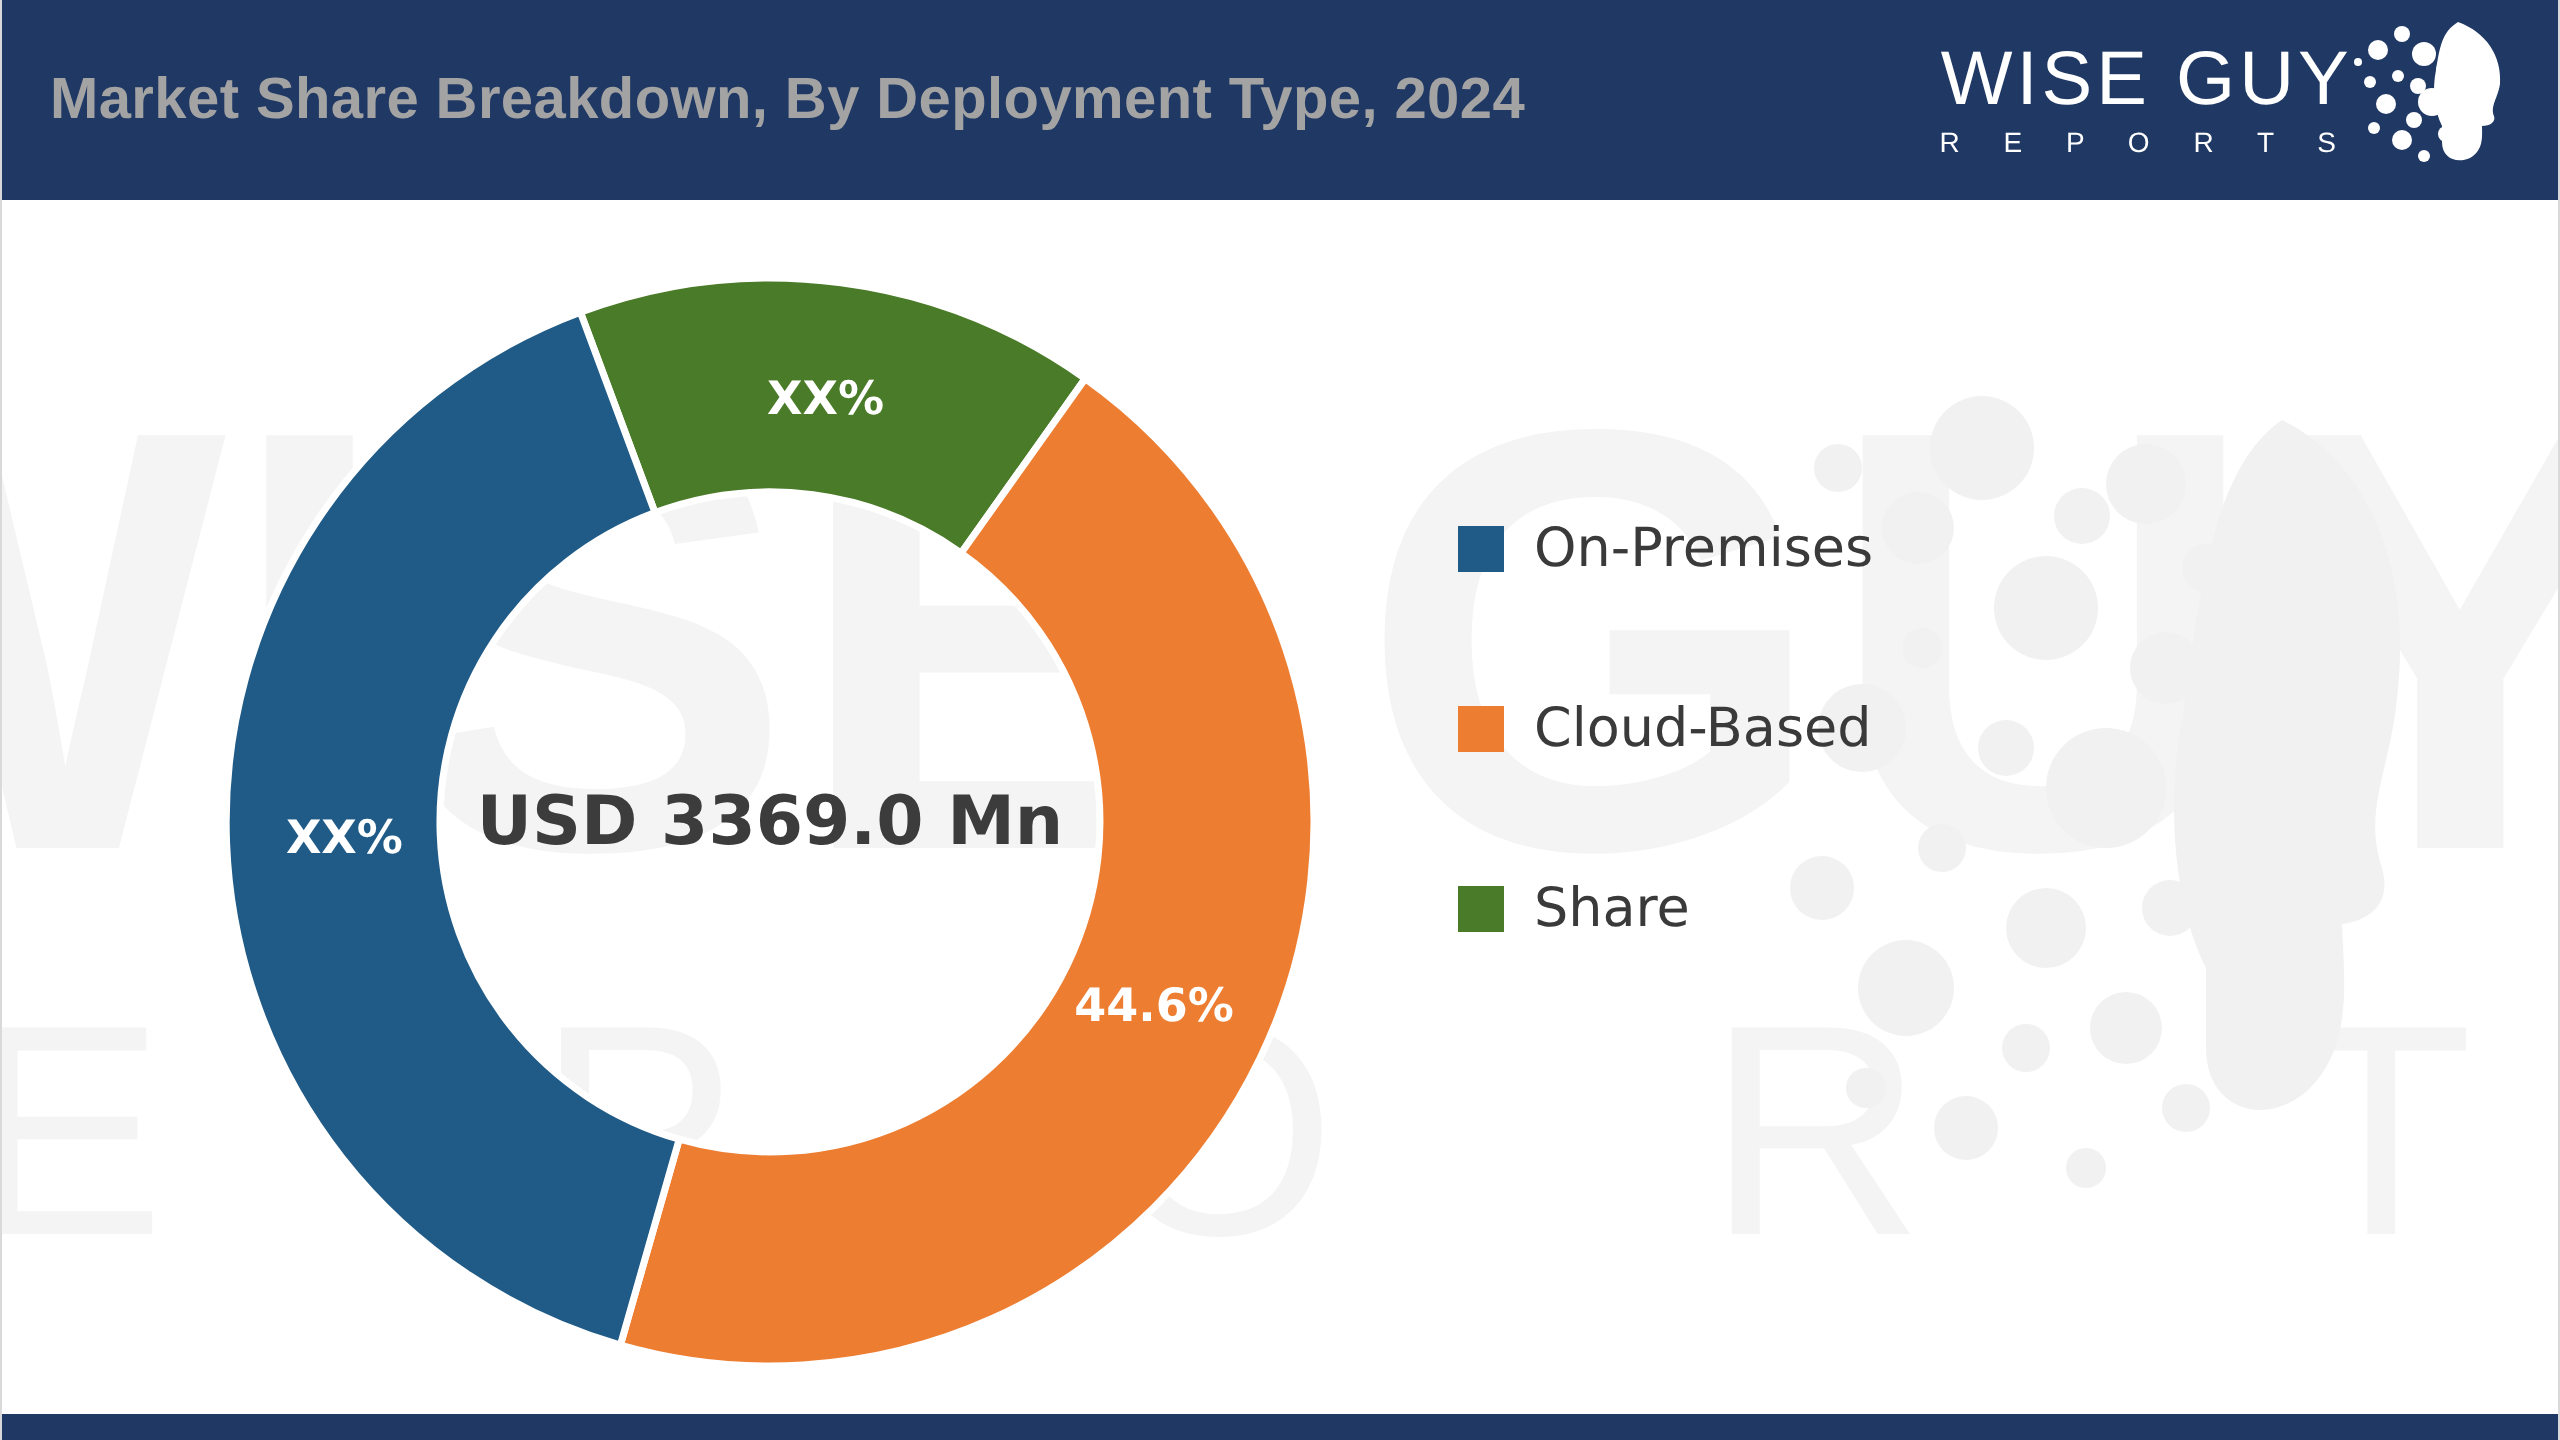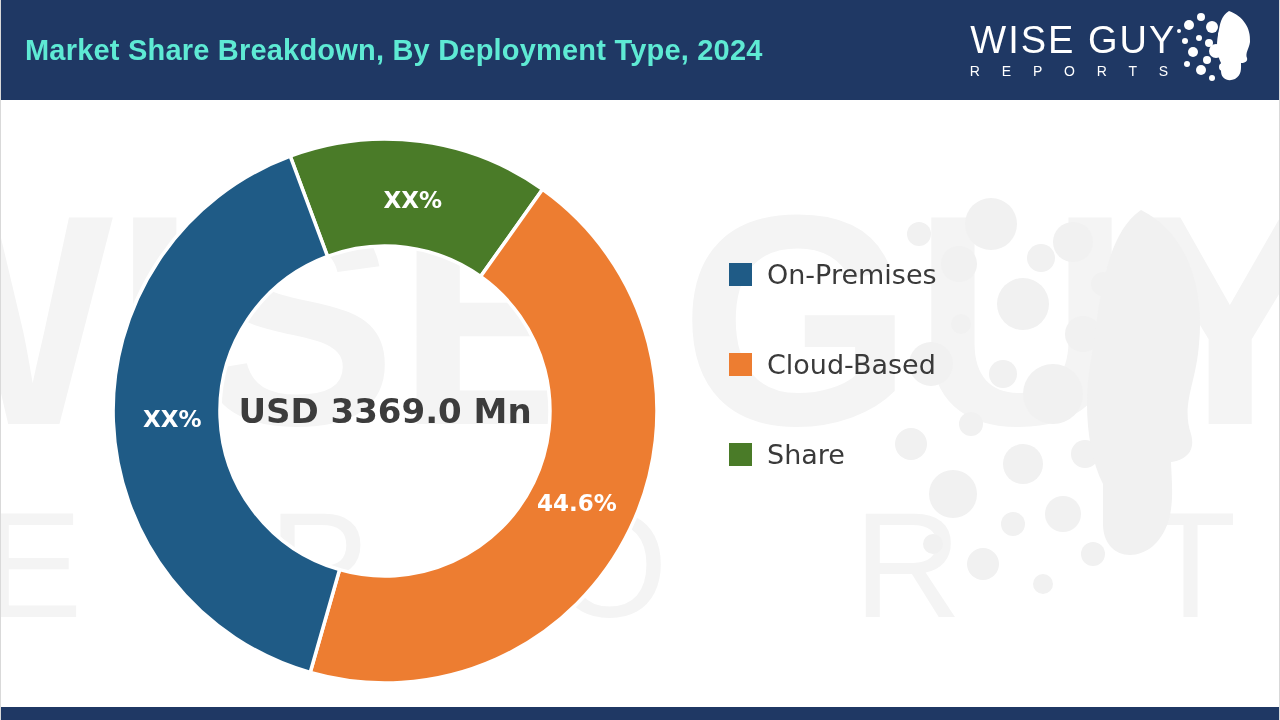--- a/index.html
+++ b/index.html
@@ -8,21 +8,21 @@
     background:#ffffff;font-family:"DejaVu Sans",sans-serif;
     border-left:1px solid #d9d9d9;border-right:1px solid #d9d9d9;box-sizing:border-box;
   }
   
   .header{
     position:absolute;top:0;left:0;width:100%;height:100px;background:#1F3864;
     display:flex;align-items:center;justify-content:space-between;z-index:10;
     box-sizing:border-box;padding:0 26px 0 24px;
   }
   .title{
-    color:#5eead4;font-family:"Liberation Sans",sans-serif;font-weight:bold;
+    color:#a3a3a3;font-family:"Liberation Sans",sans-serif;font-weight:bold;
     font-size:29px;letter-spacing:.2px;margin:0;
   }
   .logo{display:flex;align-items:center;color:#fff;}
   .logo-text{display:flex;flex-direction:column;align-items:center;margin-right:-6px;}
   .logo-wordmark{
     font-family:"Liberation Sans",sans-serif;font-weight:400;font-size:38px;
     letter-spacing:2px;line-height:38px;white-space:nowrap;
   }
   .logo-subtitle{
     font-family:"Liberation Sans",sans-serif;font-weight:400;font-size:14px;

